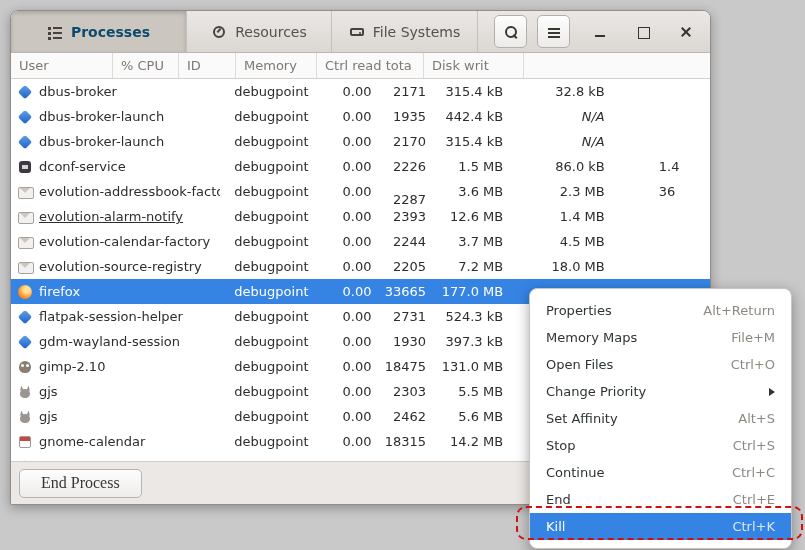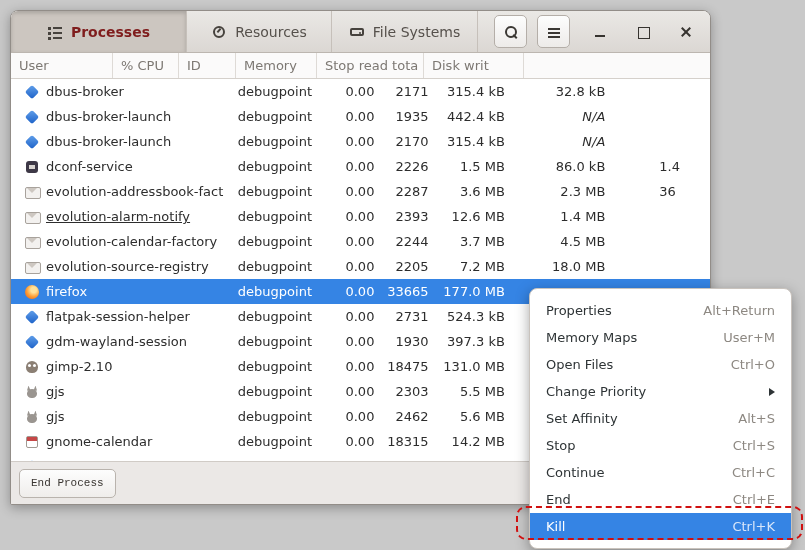--- a/index.html
+++ b/index.html
@@ -21,21 +21,21 @@
     flex:0 0 42px;display:flex;align-items:stretch;
     background:linear-gradient(#eae8e5,#dbd7d3);
     border-bottom:1px solid #bcb6b0;
   }
   .tab{
     display:flex;align-items:center;justify-content:center;gap:8px;
     border-right:1px solid #c6c0ba;color:#55504b;font-size:14px;cursor:pointer;
   }
   .tab-1{width:176px}.tab-2{width:145px}.tab-3{width:146px}
   .tab.active{
-    background:#ccc6c0;color:#7f1d1d;font-weight:bold;
+    background:#ccc6c0;color:#0c4a6e;font-weight:bold;
     box-shadow:inset 0 2px 4px rgba(0,0,0,.18);
   }
   .hb-right{margin-left:auto;display:flex;align-items:center;gap:10px;padding-right:12px;}
   .hb-btn{
     width:33px;height:33px;border:1px solid #b4aea8;border-radius:5px;
     background:linear-gradient(#fdfdfd,#edebe9);
     display:flex;align-items:center;justify-content:center;cursor:pointer;position:relative;
   }
   .win-controls{display:flex;gap:19px;margin-left:8px;}
   .win-btn{width:24px;height:24px;background:none;border:none;display:flex;align-items:center;justify-content:center;cursor:pointer;position:relative;}
@@ -66,33 +66,33 @@
   .ic-gimp::after{content:"";position:absolute;left:4px;top:5px;width:3px;height:3px;border-radius:50%;background:#fff;box-shadow:5px 0 0 #fff;}
   .ic-cat::before{content:"";position:absolute;left:3px;top:5px;width:10px;height:9px;border-radius:50% 50% 45% 45%;background:#9a9590;}
   .ic-cat::after{content:"";position:absolute;left:3px;top:2px;width:10px;height:5px;background:#9a9590;clip-path:polygon(0 100%,15% 0,35% 100%,65% 100%,85% 0,100% 100%);}
   .ic-calendar::before{content:"";position:absolute;inset:2px;background:#fff;border:1px solid #a19a93;border-radius:2px;}
   .ic-calendar::after{content:"";position:absolute;left:3px;top:3px;right:3px;height:4px;background:#c64747;}
   
   .thead{flex:0 0 26px;display:flex;background:#fbfafa;border-bottom:1px solid #d5d0cb;overflow:hidden;}
   .th{display:flex;align-items:center;justify-content:space-between;padding:0 8px;font-size:13px;color:#7d7873;border-right:1px solid #dedad6;white-space:nowrap;overflow:hidden;}
   .sort-arrow{width:0;height:0;border-left:4px solid transparent;border-right:4px solid transparent;border-top:5px solid #4a4642;margin-left:4px;}
   .tbody{flex:1 1 auto;overflow:hidden;background:#fff;}
-  .row{display:flex;height:25px;font-size:13px;color:#2d2d2d;padding-left:7px;}
+  .row{display:flex;height:25px;font-size:13px;color:#2d2d2d;}
   .row.selected{background:#3584e4;color:#fff;}
   .cell{padding:0 8px;white-space:nowrap;overflow:hidden;height:100%;display:flex;align-items:center;}
   .cell.name{padding-left:6px;gap:6px;}
   .cell.num{justify-content:flex-end;}
   .cell.dw{padding-left:46px;justify-content:flex-start;}
   .cell .na{font-style:italic;}
   
   .actionbar{flex:0 0 43px;background:#ebe8e6;border-top:1px solid #d0cbc6;display:flex;align-items:center;padding:0 8px;}
   .end-btn{
-    height:29px;padding:0 11px;font-size:11px;color:#3a3632;
+    height:29px;padding:0 21px;font-size:16px;color:#3a3632;
     background:linear-gradient(#fdfdfd,#efedeb);border:1px solid #b9b3ad;border-radius:5px;cursor:pointer;
-    font-family:Liberation Mono, monospace;
+    font-family:Liberation Serif, serif;
   }
   
   .context-menu{
     position:absolute;left:529px;top:288px;width:263px;
     background:#ffffff;border:1px solid #c9c3bd;border-radius:8px;
     box-shadow:0 4px 14px rgba(0,0,0,.35);
     padding:8px 0;z-index:10;overflow:hidden;
   }
   .menu-item{height:27px;display:flex;align-items:center;padding:0 16px;font-size:13px;color:#2e3436;cursor:pointer;}
   .menu-item .mi-label{flex:1;}
@@ -152,21 +152,21 @@
       <div class="th" style="width: 66px;">
         <span>% CPU</span>
       </div>
       <div class="th" style="width: 57px;">
         <span>ID</span>
       </div>
       <div class="th" style="width: 81px;">
         <span>Memory</span>
       </div>
       <div class="th" style="width: 107px;">
-        <span>Stop read tota</span>
+        <span>Ctrl read tota</span>
       </div>
       <div class="th" style="width: 100px;">
         <span>Disk writ</span>
       </div>
     </div>
   <div class="tbody" id="tbody">
       <div class="row">
         <div class="cell name" style="width: 221px;">
           <span class="cico ic-diamond"></span>
           <span>dbus-broker</span>
@@ -266,21 +266,21 @@
         <div class="cell name" style="width: 221px;">
           <span class="cico ic-envelope"></span>
           <span>evolution-addressbook-factory</span>
         </div>
         <div class="cell num" style="width: 102px;">
           <span>debugpoint</span>
         </div>
         <div class="cell num" style="width: 66px;">
           <span>0.00</span>
         </div>
-        <div class="cell num" style="width: 57px;">
+        <div class="cell num" style="width: 57px; margin-top: 8px;">
           <span>2287</span>
         </div>
         <div class="cell num" style="width: 81px;">
           <span>3.6 MB</span>
         </div>
         <div class="cell num" style="width: 107px;">
           <span>2.3 MB</span>
         </div>
         <div class="cell dw" style="width: 100px;">
           <span>36</span>
@@ -558,21 +558,21 @@
 
 </div>
 
 <div class="context-menu" id="context-menu">
     <div class="menu-item">
       <span class="mi-label">Properties</span>
       <span class="mi-accel">Alt+Return</span>
     </div>
     <div class="menu-item">
       <span class="mi-label">Memory Maps</span>
-      <span class="mi-accel">User+M</span>
+      <span class="mi-accel">File+M</span>
     </div>
     <div class="menu-item">
       <span class="mi-label">Open Files</span>
       <span class="mi-accel">Ctrl+O</span>
     </div>
     <div class="menu-item">
       <span class="mi-label">Change Priority</span>
       <span class="mi-arrow"></span>
     </div>
     <div class="menu-item">

